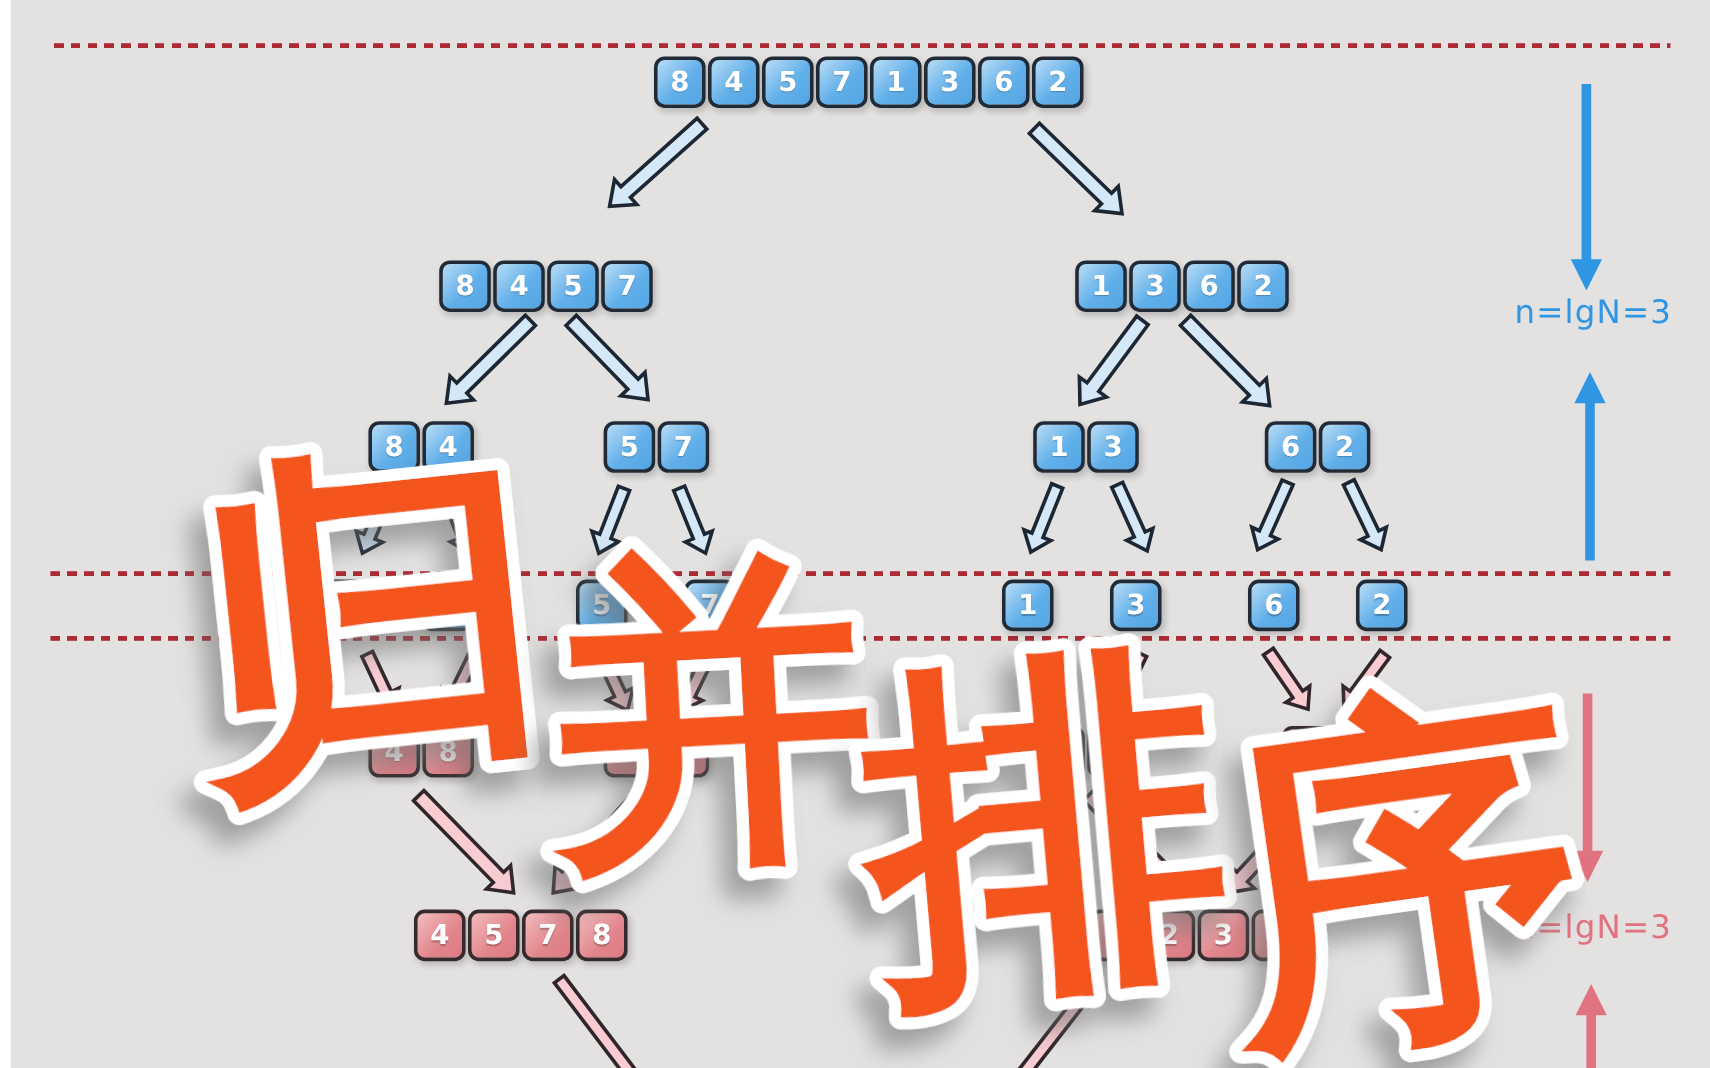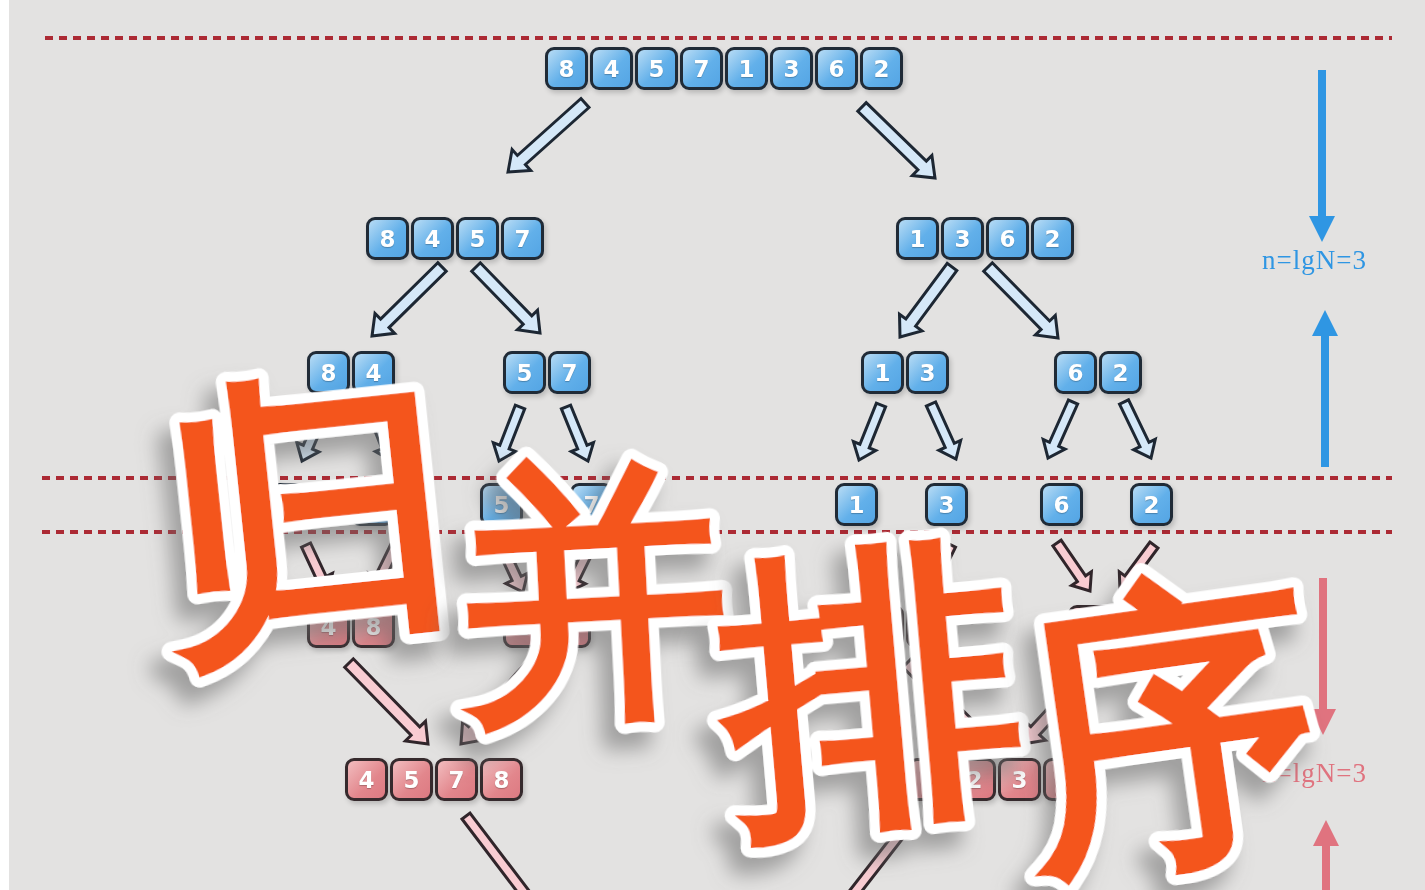--- a/index.html
+++ b/index.html
@@ -20,21 +20,21 @@
   .cell{
     width:37px;height:37px;border:3px solid #202b37;border-radius:9px;
     display:flex;align-items:center;justify-content:center;
     color:#fff;font-size:23px;font-weight:bold;
     box-shadow:2px 3px 5px rgba(0,0,0,0.18);
     text-shadow:0 1px 1px rgba(0,0,0,0.25);
   }
   .cell.blue{background:linear-gradient(135deg,#b8dcf5 0%,#62b0ea 55%,#54a5e4 100%);border-color:#202b37;}
   .cell.pink{background:linear-gradient(135deg,#f2bdbf 0%,#e2868c 60%,#dd7a82 100%);border-color:#362a2d;}
   .depth-label{
-    position:absolute;font-size:27px;z-index:4;letter-spacing:1px;font-family:Liberation Serif, serif;
+    position:absolute;font-size:27px;z-index:4;letter-spacing:1px;
   }
   .depth-label.blue{color:#2f96e3;}
   .depth-label.pink{color:#e0737f;}
   #callig{position:absolute;left:0;top:0;z-index:5;pointer-events:none;}
   #callig text{
     font-family:"DejaVu Sans","Liberation Sans",sans-serif;
     font-weight:bold;
     stroke:#ffffff;stroke-width:20px;stroke-linejoin:round;
     paint-order:stroke fill;
   }

